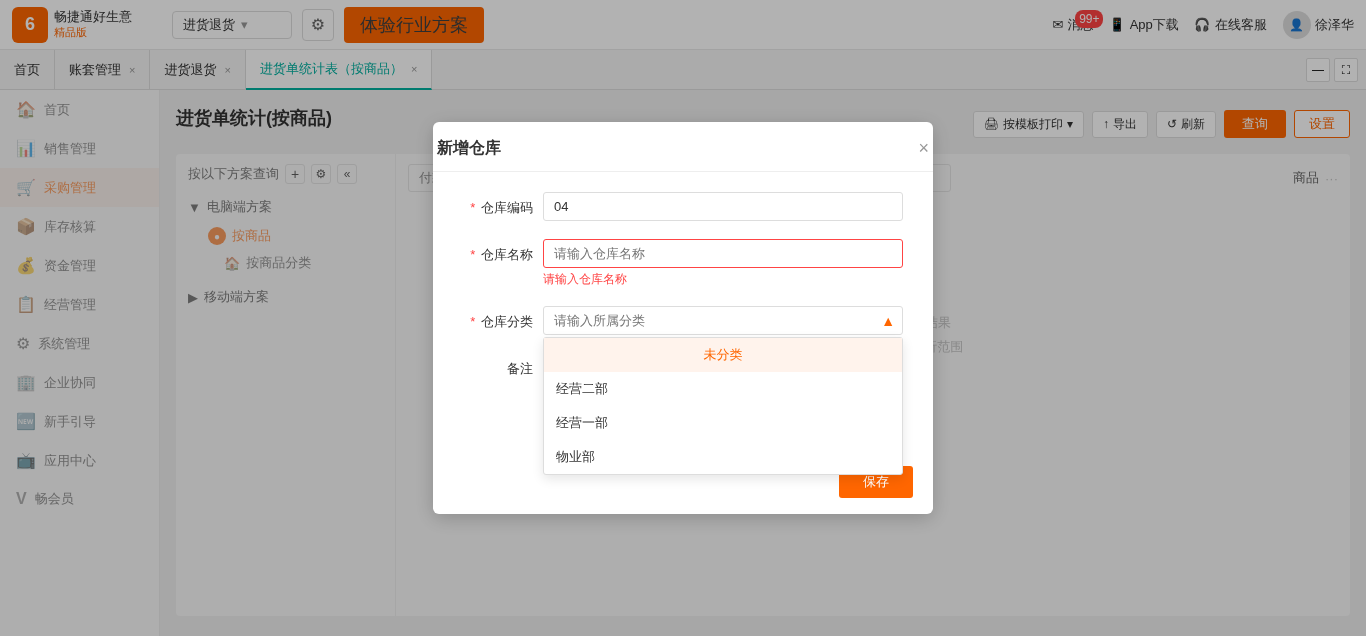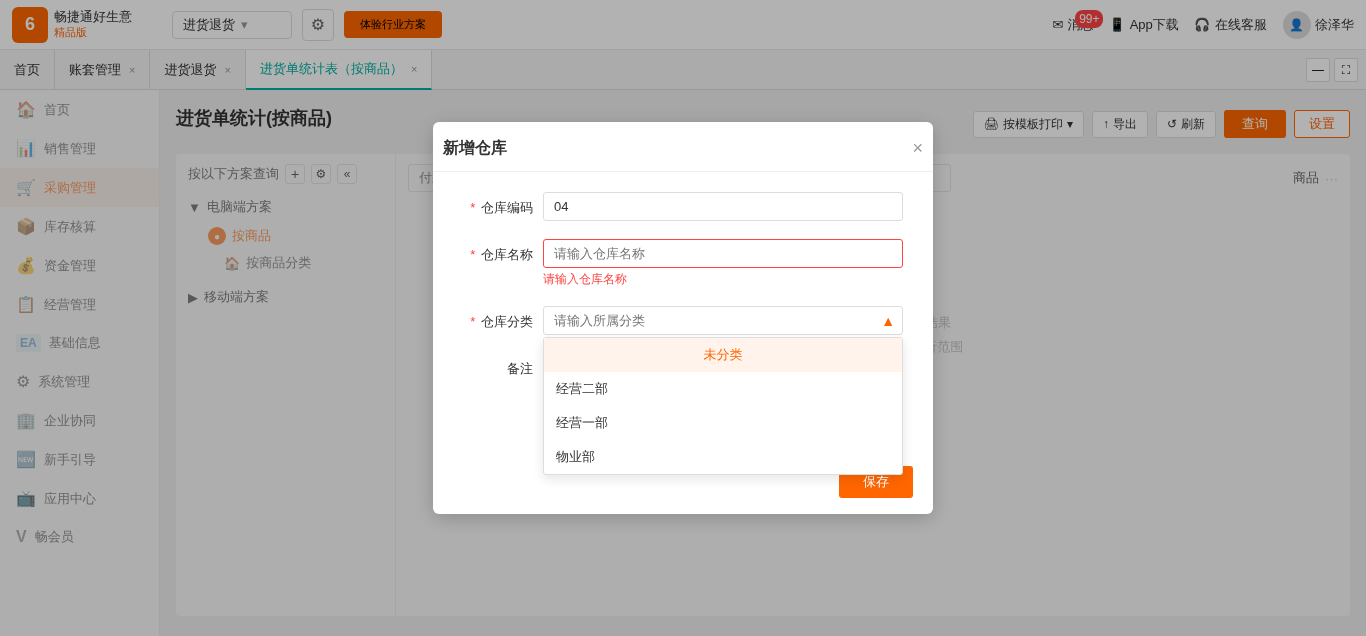--- a/index.html
+++ b/index.html
@@ -63,26 +63,26 @@
       border: 1px solid #ddd;
       border-radius: 4px;
       background: #fff;
       display: flex; align-items: center; justify-content: center;
       cursor: pointer;
       color: #666;
       font-size: 16px;
     }
     .trial-btn {
       background: #ff6600;
-      color: #000000;
+      color: #404040;
       border: none;
       border-radius: 4px;
       padding: 6px 16px;
       cursor: pointer;
-      font-size: 11px;
+      font-size: 18px;
     }
 
     .header-right {
       display: flex;
       align-items: center;
       gap: 16px;
       margin-left: auto;
     }
     .header-right-item {
       display: flex;
@@ -303,21 +303,21 @@
       width: 500px;
       padding: 0;
       box-shadow: 0 4px 20px rgba(0,0,0,0.2);
       position: relative;
       z-index: 101;
     }
     .dialog-header {
       display: flex;
       align-items: flex-end;
       justify-content: space-between;
-      padding: 16px 10px 12px;
+      padding: 16px 4px 12px;
       border-bottom: 1px solid #eee;
     }
     .dialog-title {
       font-size: 16px;
       font-weight: bold;
       color: #333;
     }
     .dialog-close {
       cursor: pointer;
       color: #999;
@@ -539,24 +539,20 @@
       <span class="sidebar-icon">📦</span>
       <span>库存核算</span>
     </div>
     <div class="sidebar-item">
       <span class="sidebar-icon">💰</span>
       <span>资金管理</span>
     </div>
     <div class="sidebar-item">
       <span class="sidebar-icon">📋</span>
       <span>经营管理</span>
-    </div>
-    <div class="sidebar-item">
-      <span class="sidebar-icon" style="font-style:normal;font-size:12px;font-weight:bold;background:#e8f4f8;padding:2px 4px;border-radius:2px;color:#5b9bd5;">EA</span>
-      <span>基础信息</span>
     </div>
     <div class="sidebar-item">
       <span class="sidebar-icon">⚙</span>
       <span>系统管理</span>
     </div>
     <div class="sidebar-item">
       <span class="sidebar-icon">🏢</span>
       <span>企业协同</span>
     </div>
     <div class="sidebar-item">

